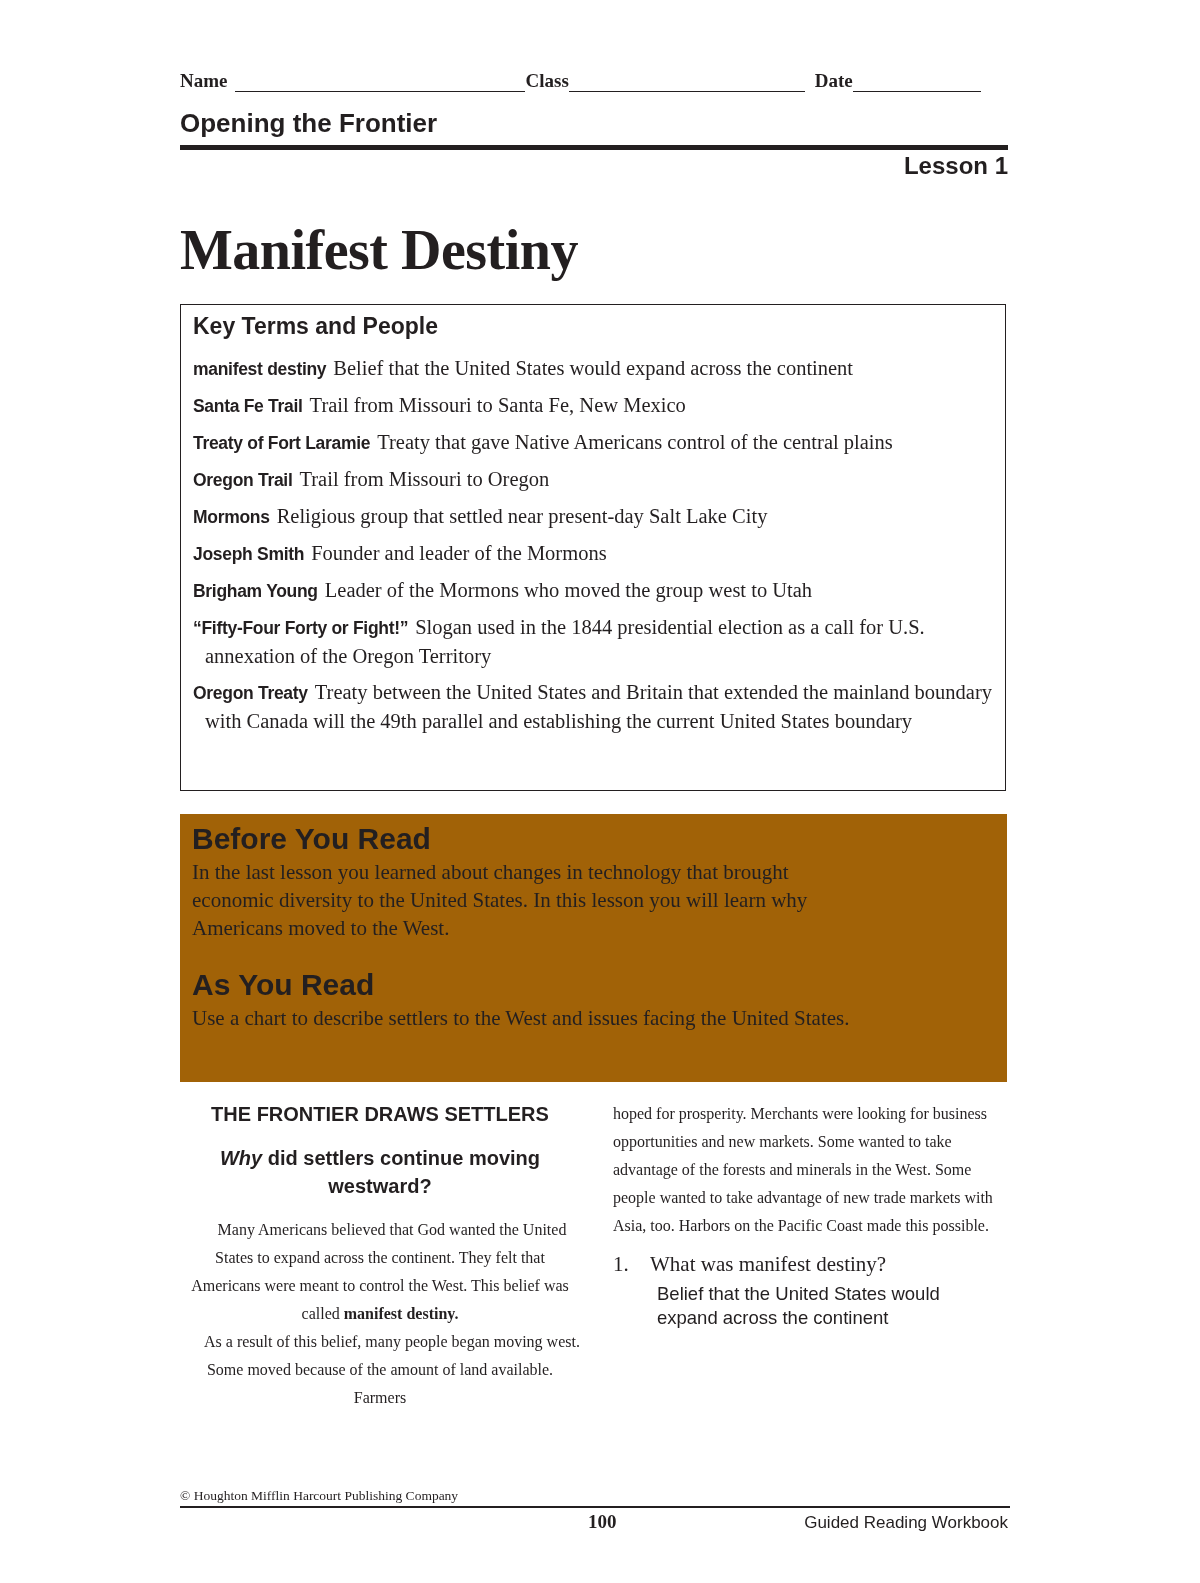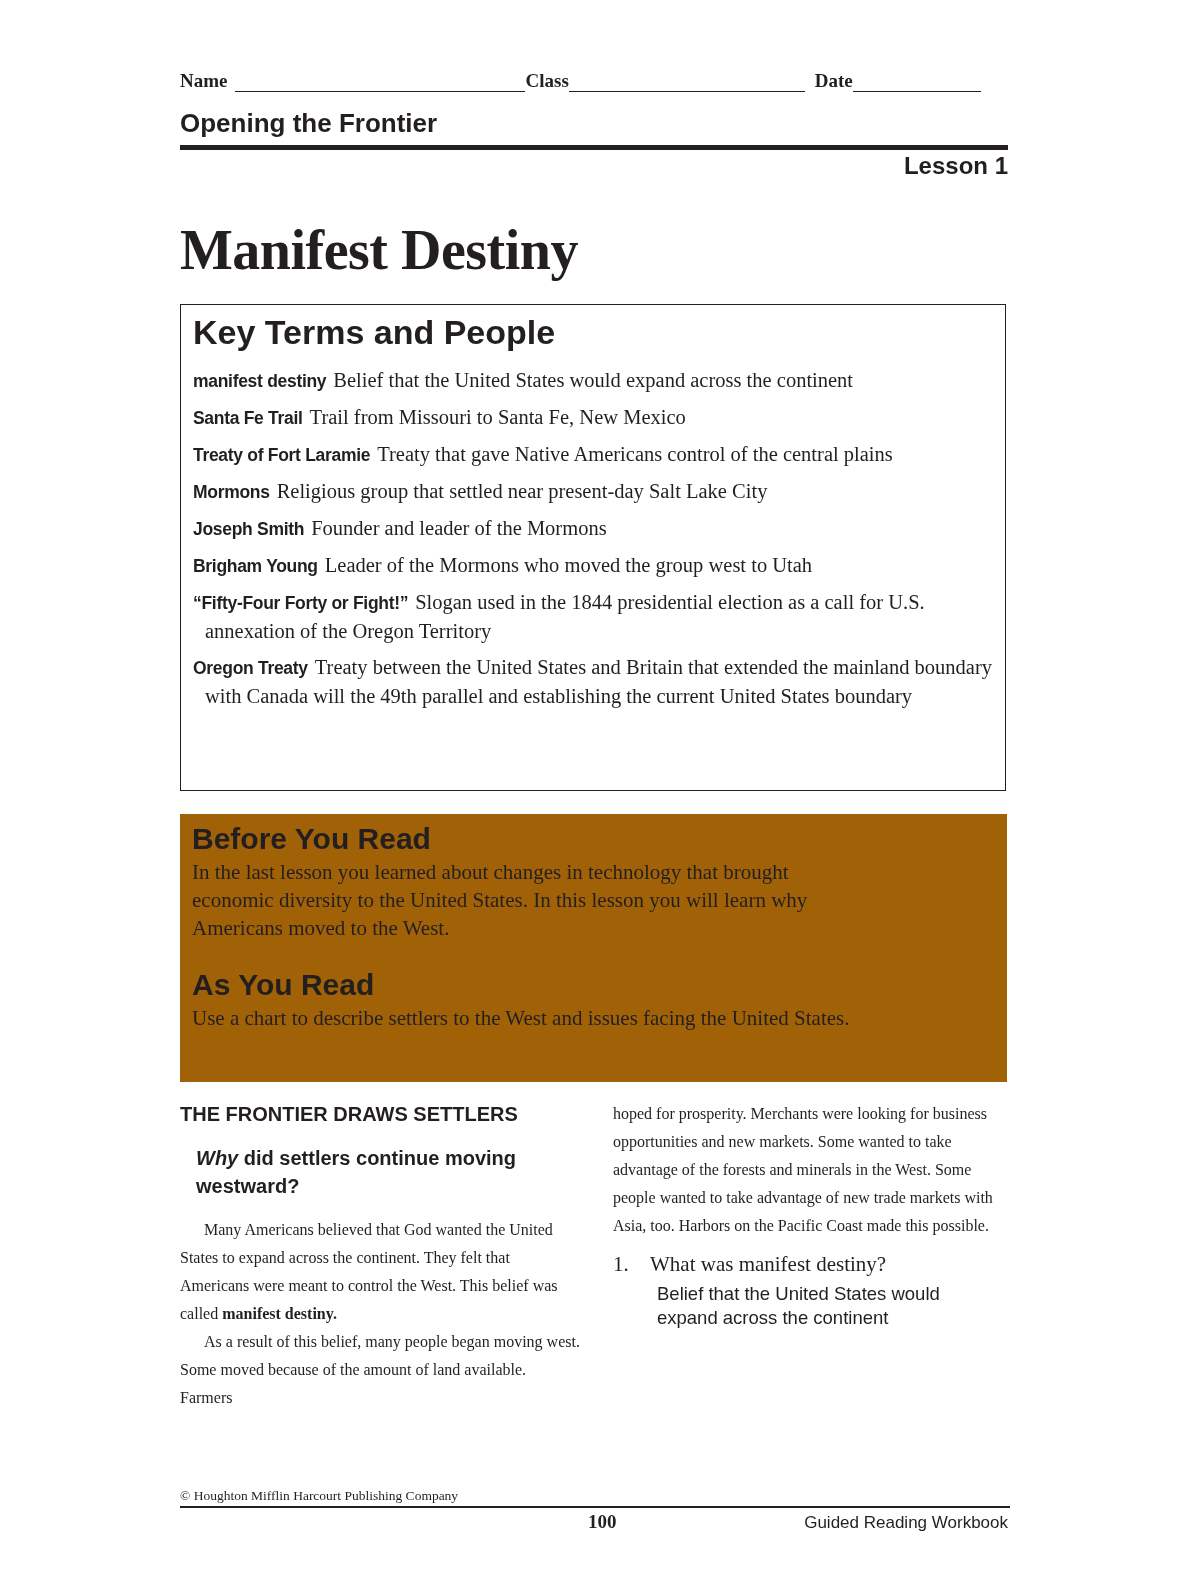--- a/index.html
+++ b/index.html
@@ -9,31 +9,31 @@
 
   .header-row { position: absolute; left: 180px; top: 66px; width: 822px; height: 26px; font-size: 19px; display: flex; align-items: flex-end; }
   .header-row .lbl { white-space: nowrap; font-weight: bold; }
   .header-row .line { border-bottom: 1.5px solid #231f20; height: 20px; }
   .unit-title { position: absolute; left: 180px; top: 108px; font-size: 26px; font-weight: bold; }
   .rule-thick { position: absolute; left: 180px; top: 145px; width: 828px; height: 5px; background: #231f20; }
   .lesson { position: absolute; right: 192px; top: 152px; font-size: 24px; font-weight: bold; }
   .page-title { position: absolute; left: 180px; top: 218px; font-size: 56px; font-weight: bold; letter-spacing: -0.5px; }
 
   .keyterms { position: absolute; left: 180px; top: 304px; width: 826px; height: 487px; border: 1.5px solid #231f20; box-sizing: border-box; padding: 8px 12px 0 12px; }
-  .keyterms h2 { margin: 0 0 14px 0; font-size: 34px; font-weight: bold; }
+  .keyterms h2 { margin: 0 0 14px 0; font-size: 23px; font-weight: bold; }
   .term { font-size: 20.5px; line-height: 28px; margin-bottom: 8px; padding-left: 12px; text-indent: -12px; }
   .term .t { font-family: "Liberation Sans", "DejaVu Sans", sans-serif; font-weight: bold; font-size: 17.5px; letter-spacing: -0.3px; margin-right: 7px; }
 
   .grey { position: absolute; left: 180px; top: 814px; width: 827px; height: 268px; background: #a16207; padding: 8px 12px; box-sizing: border-box; }
   .grey h2 { margin: 0; font-size: 30px; font-weight: bold; }
   .grey p { margin: 2px 0 0 0; font-size: 21px; line-height: 28px; width: 660px; }
   .grey .h2b { margin-top: 26px; }
 
   .col { position: absolute; top: 1100px; width: 400px; }
-  .col-left { left: 180px; }
+  .col-left { left: 180px; text-align: center; }
   .col-right { left: 613px; }
   .section-head { font-size: 20px; font-weight: bold; line-height: 28px; margin: 0; }
   .section-q { font-size: 20px; font-weight: bold; line-height: 28px; margin: 16px; }
   .body-text { font-size: 16px; line-height: 28px; margin: 0; }
   .indent { text-indent: 24px; }
   .q { font-size: 21px; line-height: 28px; margin-top: 10px; display: flex; }
   .q .num { width: 37px; }
   .answer { font-size: 18.5px; line-height: 24px; margin-left: 44px; margin-top: 4px; width: 330px; }
 
   .copyright { position: absolute; left: 180px; top: 1488px; font-size: 13.5px; }
@@ -58,20 +58,21 @@
 <div class="unit-title sans">Opening the Frontier</div>
 <div class="rule-thick"></div>
 <div class="lesson sans">Lesson 1</div>
 <div class="page-title serif">Manifest Destiny</div>
 
 <div class="keyterms">
   <h2 class="sans">Key Terms and People</h2>
   <div class="term serif"><span class="t">manifest destiny</span><span>Belief that the United States would expand across the continent</span></div>
   <div class="term serif"><span class="t">Santa Fe Trail</span><span>Trail from Missouri to Santa Fe, New Mexico</span></div>
   <div class="term serif"><span class="t">Treaty of Fort Laramie</span><span>Treaty that gave Native Americans control of the central plains</span></div>
+  <div class="term serif"><span class="t">Oregon Trail</span><span>Trail from Missouri to Oregon</span></div>
   <div class="term serif"><span class="t">Mormons</span><span>Religious group that settled near present-day Salt Lake City</span></div>
   <div class="term serif"><span class="t">Joseph Smith</span><span>Founder and leader of the Mormons</span></div>
   <div class="term serif"><span class="t">Brigham Young</span><span>Leader of the Mormons who moved the group west to Utah</span></div>
   <div class="term serif"><span class="t">“Fifty-Four Forty or Fight!”</span><span>Slogan used in the 1844 presidential election as a call for U.S. annexation of the Oregon Territory</span></div>
   <div class="term serif"><span class="t">Oregon Treaty</span><span>Treaty between the United States and Britain that extended the mainland boundary with Canada will the 49th parallel and establishing the current United States boundary</span></div>
 </div>
 
 <div class="grey">
   <h2 class="sans">Before You Read</h2>
   <p class="serif">In the last lesson you learned about changes in technology that brought economic diversity to the United States. In this lesson you will learn why Americans moved to the West.</p>

